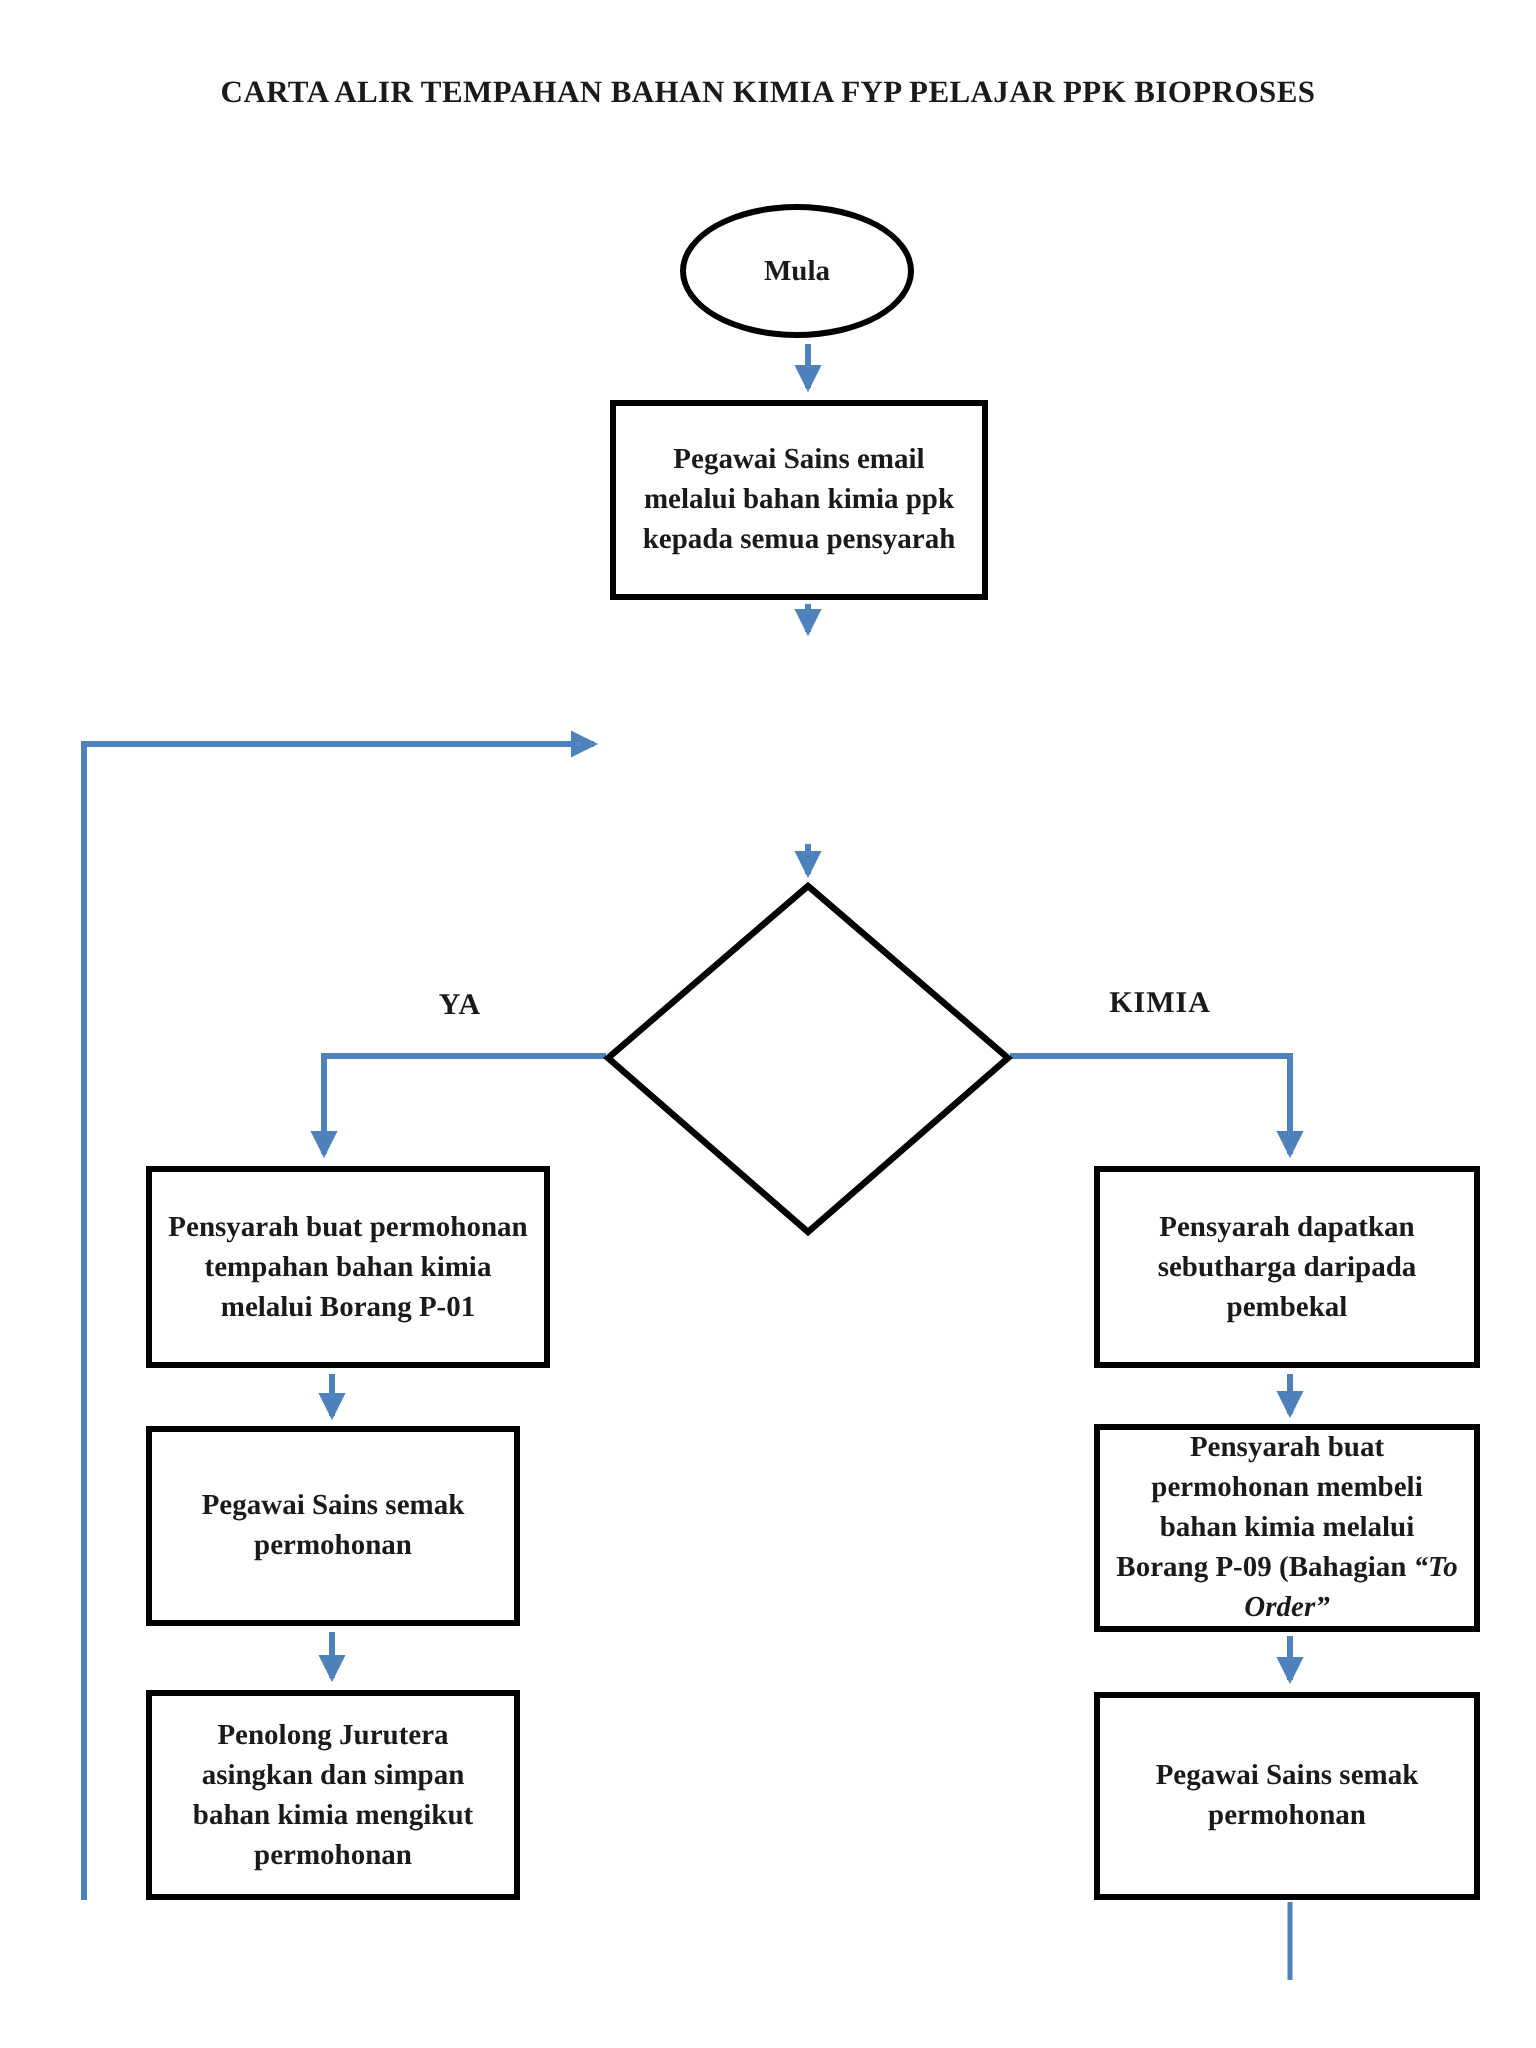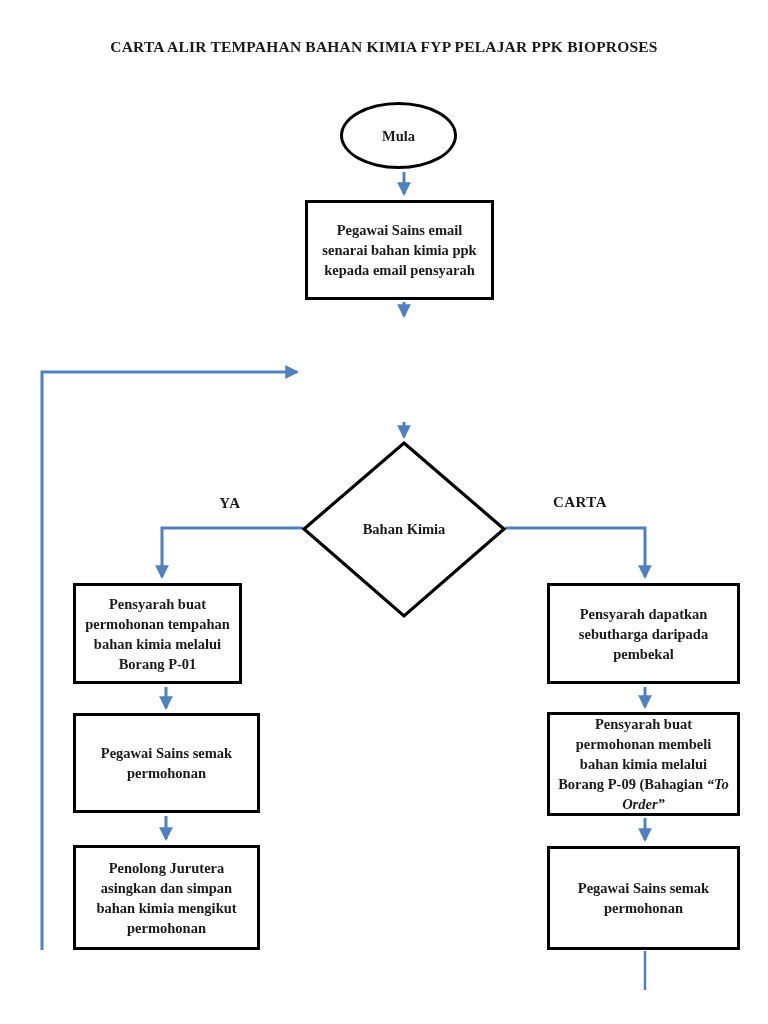--- a/index.html
+++ b/index.html
@@ -78,30 +78,29 @@
     <line x1="645" y1="951" x2="645" y2="990" stroke="#4f81bd" stroke-width="2.5"></line>
 
     <polygon points="404,443 504,529 404,616 304,529" fill="#ffffff" stroke="#000000" stroke-width="3.2"></polygon>
   </svg>
 
   <div class="node terminator" style="left:340px;top:102px;width:117px;height:67px;text-align:center;">
     <span>Mula</span>
   </div>
 
   <div class="node proc" style="left:305px;top:200px;width:189px;height:100px;">
-    <span>Pegawai Sains email senarai bahan kimia ppk kepada email pensyarah</span>
+    <span>Pegawai Sains email melalui bahan kimia ppk kepada semua pensyarah</span>
   </div>
 
 
-  <div class="diamond-label" style="left:354px;top:500px;width:100px;height:58px;">Bahan Kimia</div>
 
   <div class="branch-label" style="left:200px;top:495px;width:60px;">YA</div>
-  <div class="branch-label" style="left:544px;top:494px;width:72px;">CARTA</div>
+  <div class="branch-label" style="left:544px;top:494px;width:72px;">KIMIA</div>
 
-  <div class="node proc" style="left:73px;top:583px;width:169px;height:101px;">
+  <div class="node proc" style="left:73px;top:583px;width:202px;height:101px;">
     <span>Pensyarah buat permohonan tempahan bahan kimia melalui Borang P-01</span>
   </div>
   <div class="node proc" style="left:73px;top:713px;width:187px;height:100px;">
     <span>Pegawai Sains semak permohonan</span>
   </div>
   <div class="node proc" style="left:73px;top:845px;width:187px;height:105px;">
     <span>Penolong Jurutera asingkan dan simpan bahan kimia mengikut permohonan</span>
   </div>
 
   <div class="node proc" style="left:547px;top:583px;width:193px;height:101px;">

